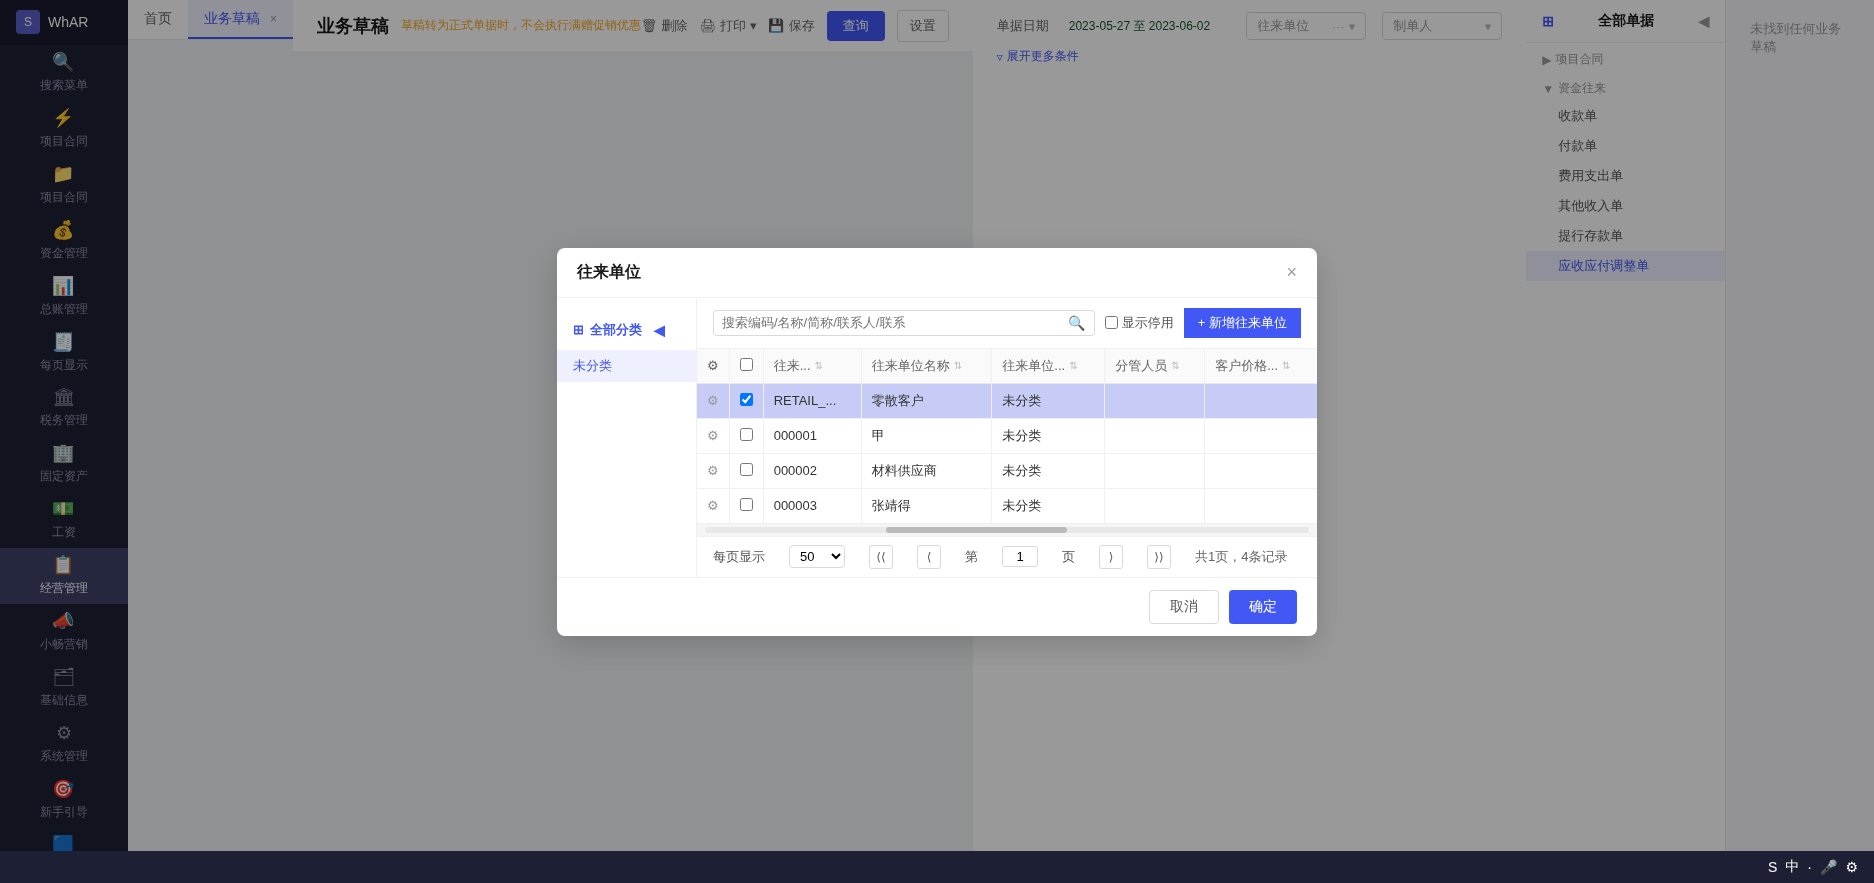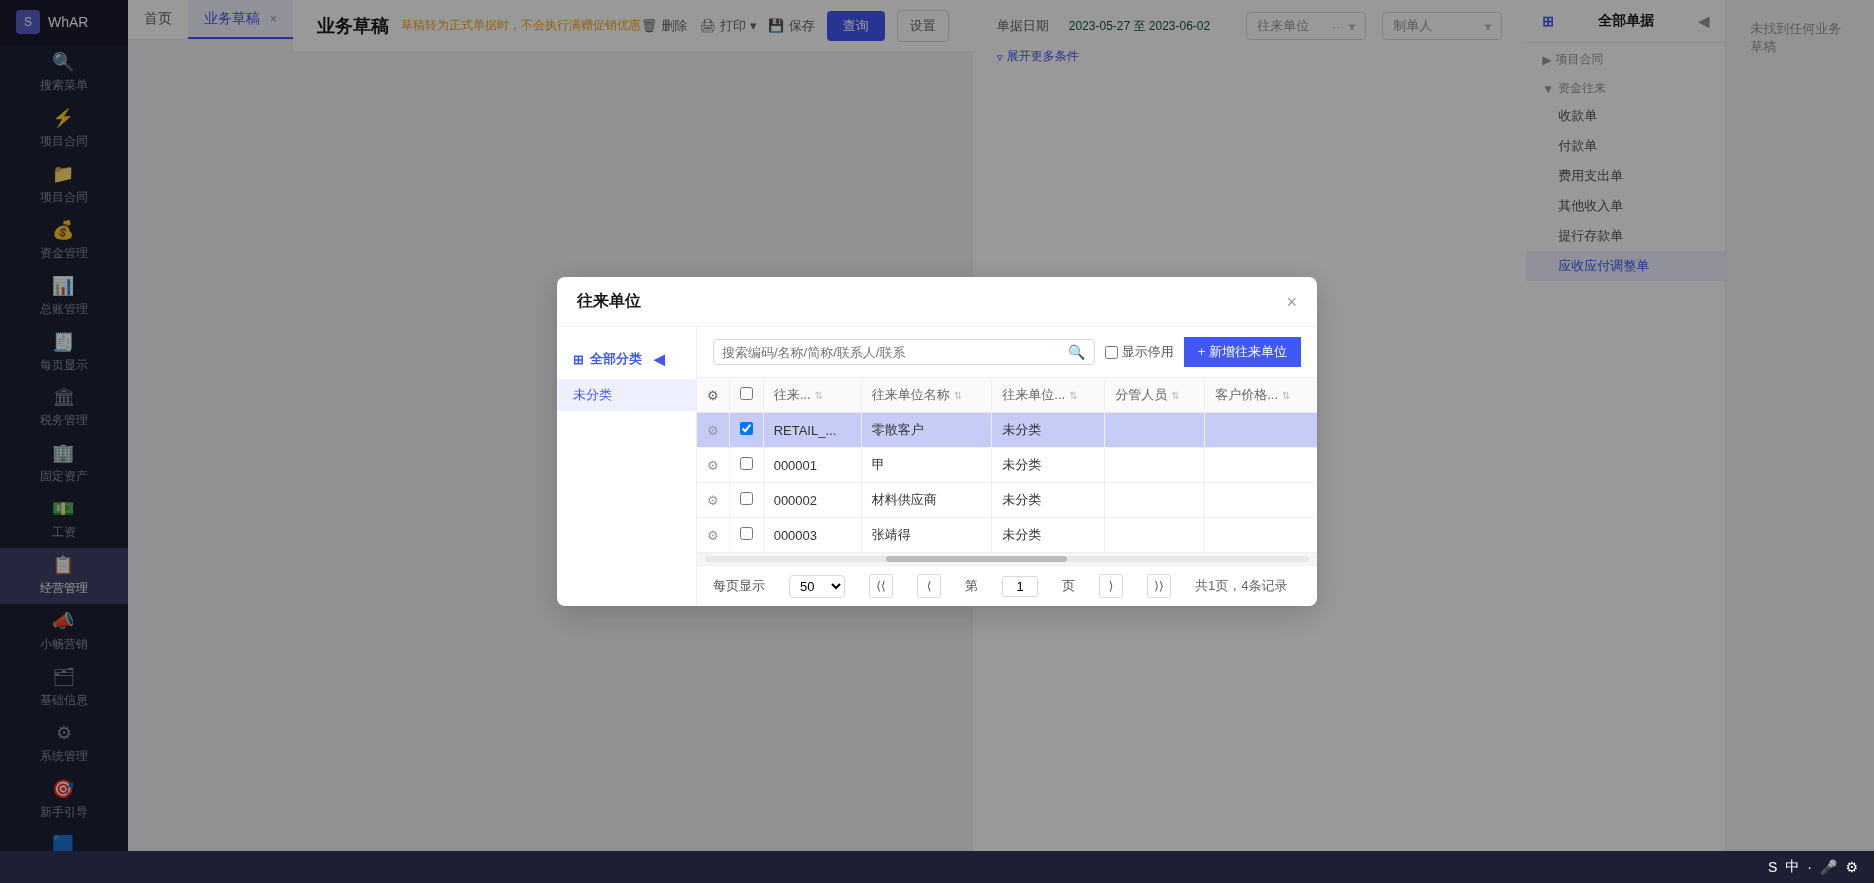--- a/index.html
+++ b/index.html
@@ -808,20 +808,24 @@
           <span>第</span>
           <input class="page-input" type="text" value="1" style="">
           <span>页</span>
           <button class="page-btn">⟩</button>
           <button class="page-btn">⟩⟩</button>
           <span class="page-total">共1页，4条记录</span>
         </div>
       </div>
     </div>
 
+    <div class="dialog-footer">
+      <button class="btn-cancel">取消</button>
+      <button class="btn-confirm">确定</button>
+    </div>
   </div>
 </div>
 
 <div class="bottom-bar">
   <span class="bottom-icon">S</span>
   <span class="bottom-icon">中</span>
   <span class="bottom-icon">·</span>
   <span class="bottom-icon">🎤</span>
   <span class="bottom-icon">⚙</span>
 </div>

